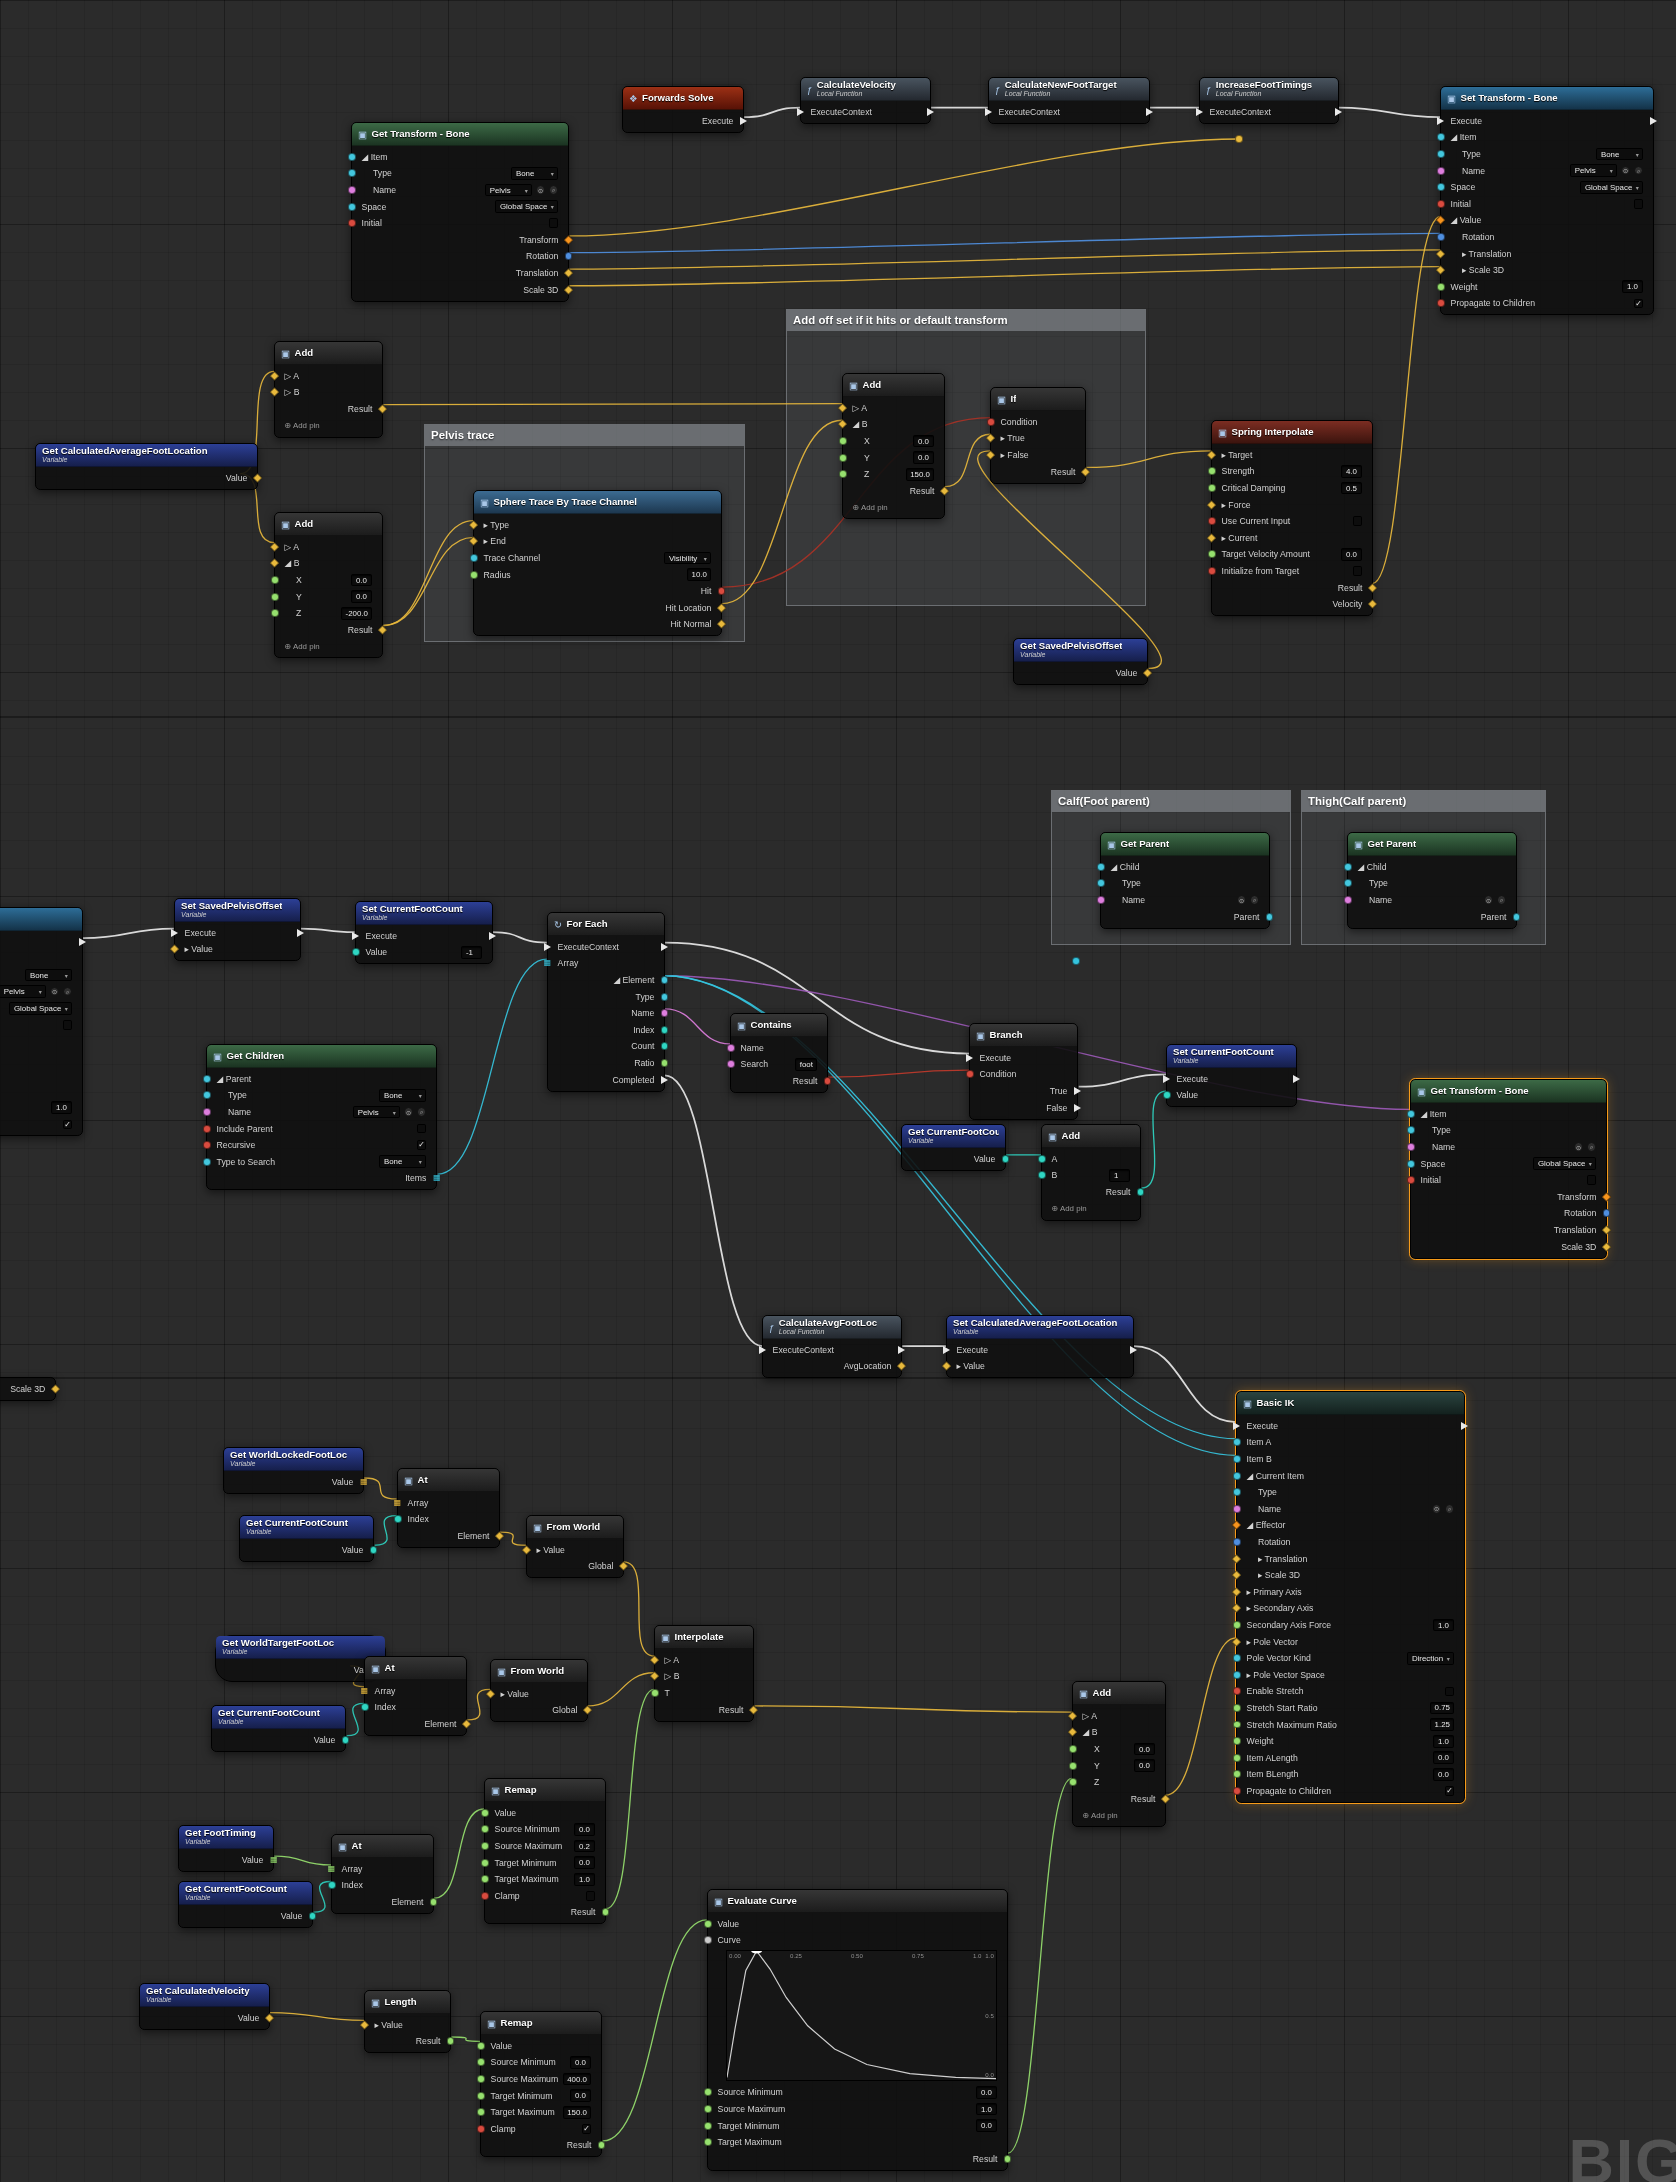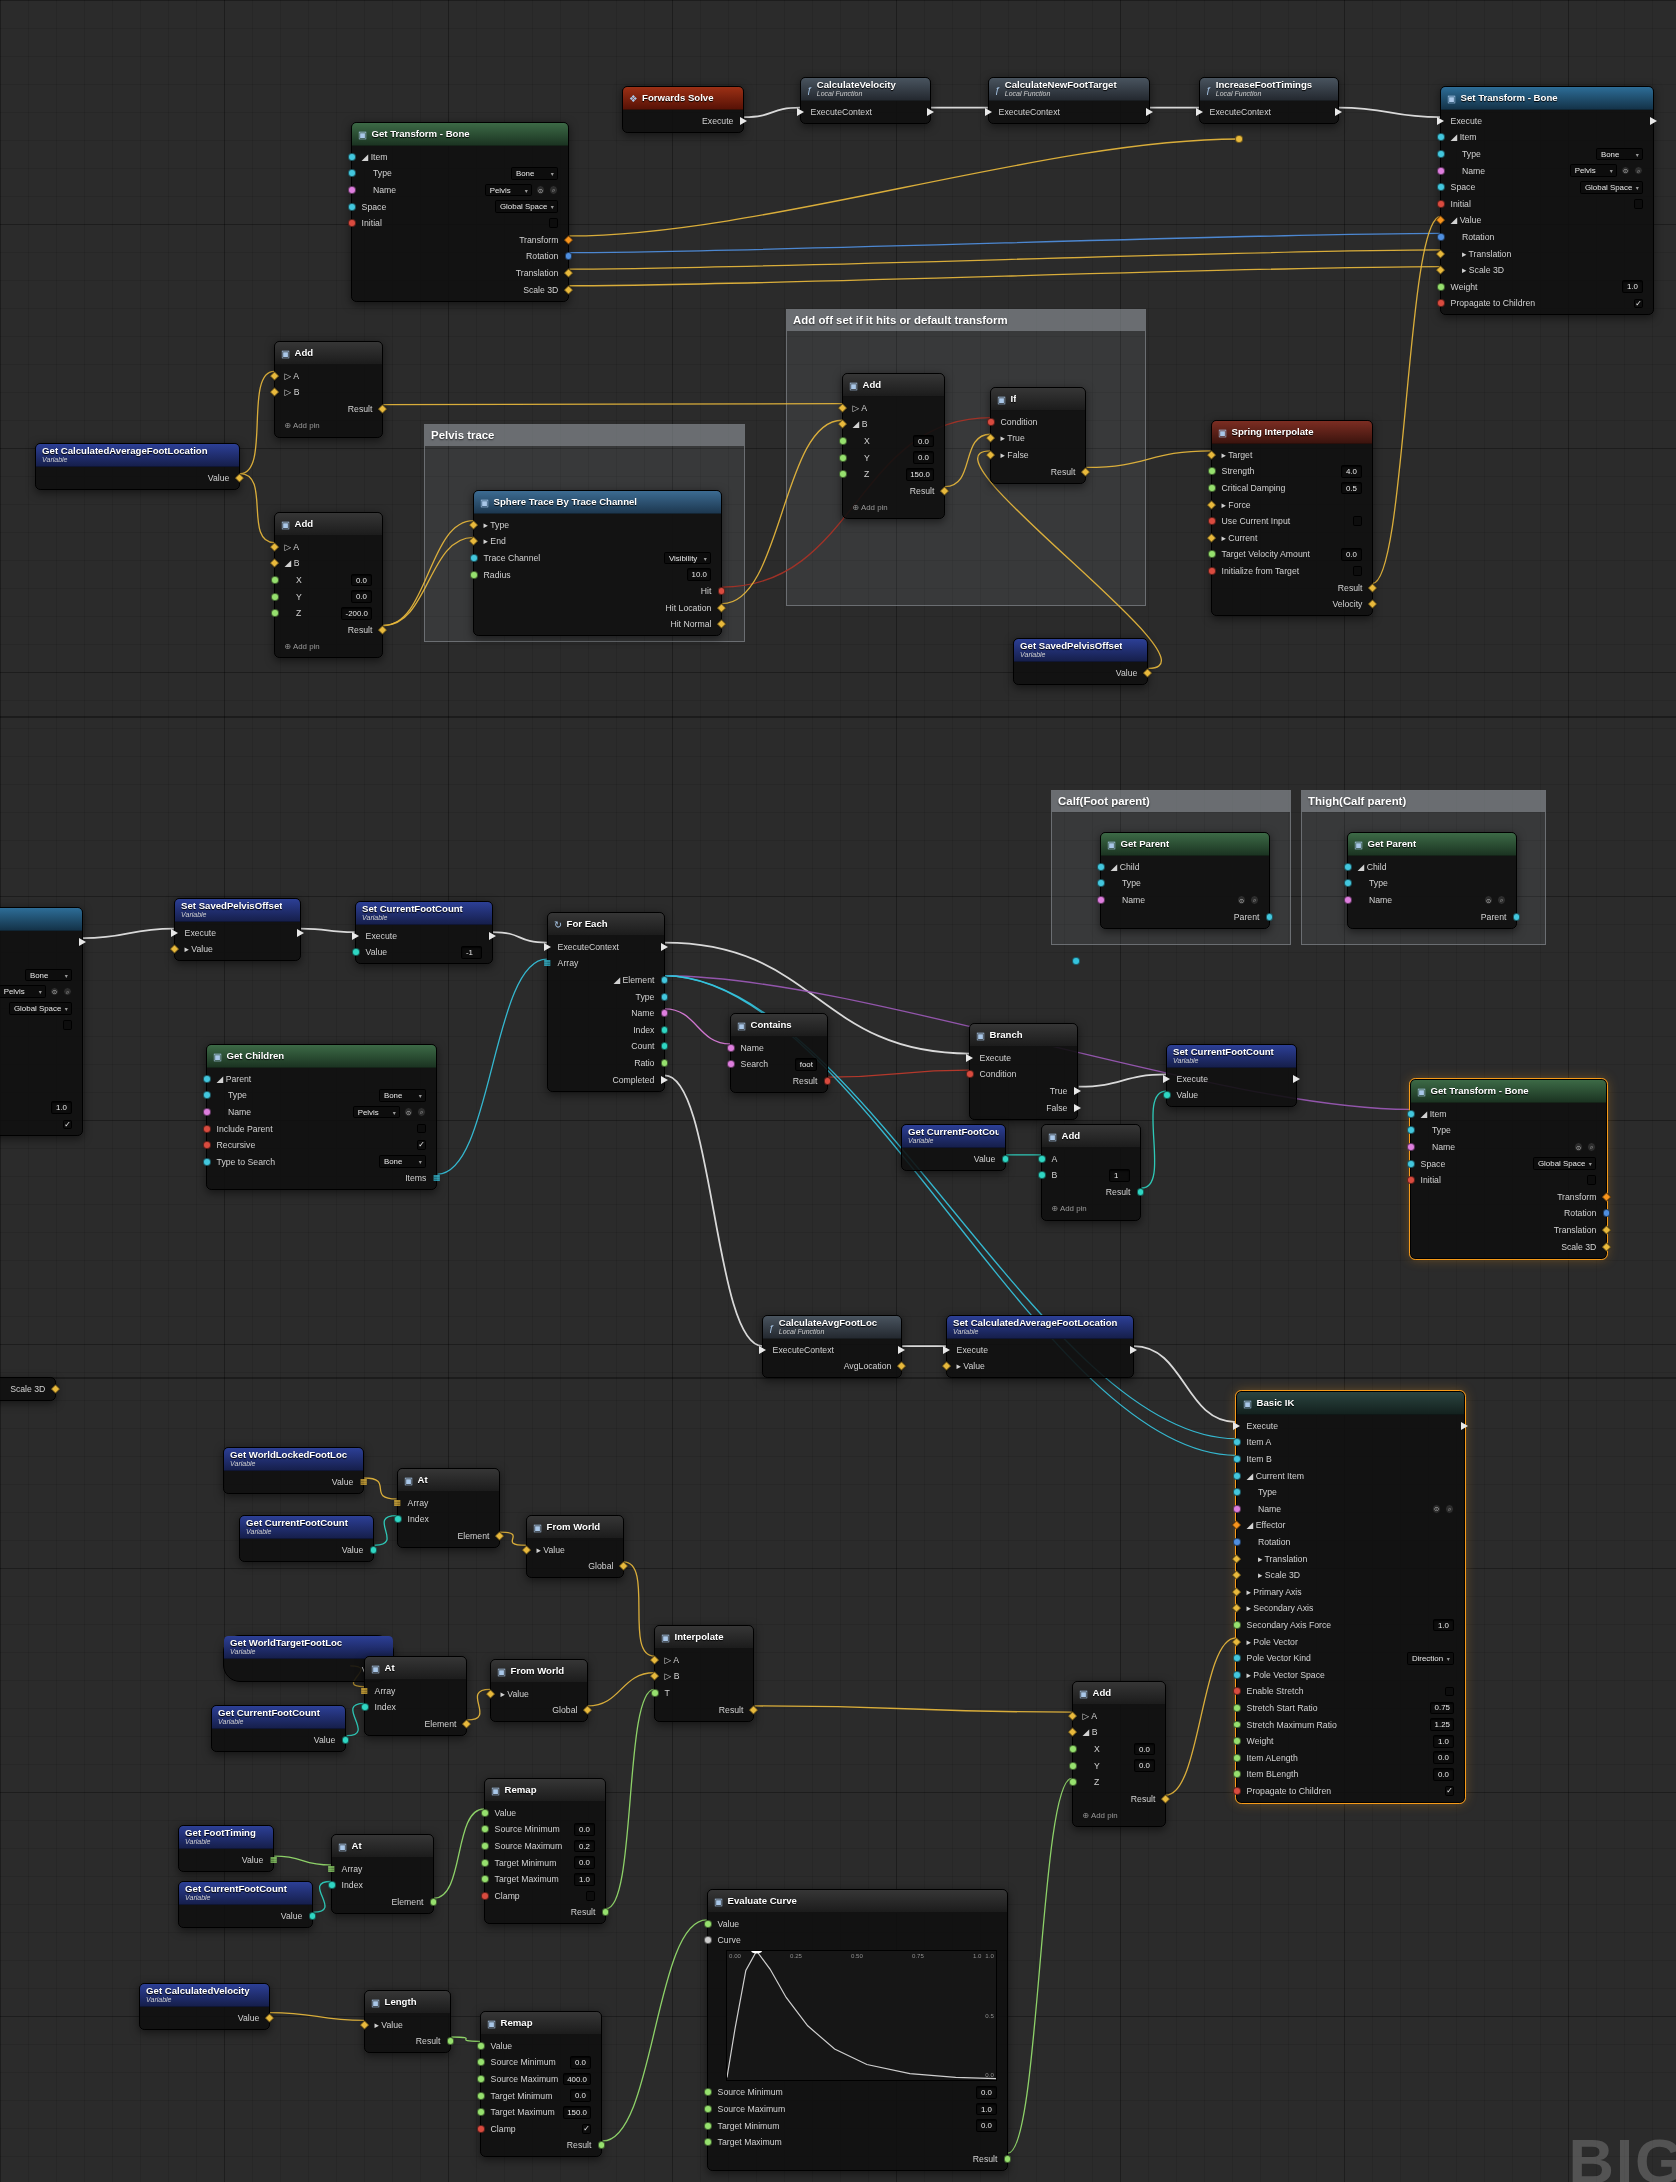--- a/index.html
+++ b/index.html
@@ -340,21 +340,21 @@
         </div>
         <div class="row r">
           <span class="lbl">Result</span>
           <span class="pin right diamond" style="background: rgb(232, 185, 60);"></span>
         </div>
         <div class="row">
           <span class="lbl addpin">⊕ Add pin</span>
         </div>
       </div>
     </div>
-    <div class="node" style="left: 35px; top: 443px; width: 205px;">
+    <div class="node" style="left: 35px; top: 443px; width: 223px;">
       <div class="nhead" style="background: linear-gradient(rgb(44, 63, 150), rgb(22, 31, 76));">
         <div class="hwrap">
           <span class="htitle">Get CalculatedAverageFootLocation</span>
           <span class="hsub">Variable</span>
         </div>
       </div>
       <div class="rows">
         <div class="row r">
           <span class="lbl">Value</span>
           <span class="pin right diamond" style="background: rgb(232, 185, 60);"></span>
@@ -1203,21 +1203,21 @@
           <span class="lbl">Item BLength</span>
           <span class="vin">0.0</span>
         </div>
         <div class="row">
           <span class="pin left circle" style="background: rgb(217, 75, 63);"></span>
           <span class="lbl">Propagate to Children</span>
           <span class="cb">✓</span>
         </div>
       </div>
     </div>
-    <div class="node" style="left: 223px; top: 1635px; width: 171px; border-radius: 17px;">
+    <div class="node" style="left: 215px; top: 1635px; width: 171px; border-radius: 17px;">
       <div class="nhead" style="background: linear-gradient(rgb(44, 63, 150), rgb(22, 31, 76));">
         <div class="hwrap">
           <span class="htitle">Get WorldTargetFootLoc</span>
           <span class="hsub">Variable</span>
         </div>
       </div>
       <div class="rows">
         <div class="row r">
           <span class="lbl">Value</span>
           <span class="pin right grid" style="color: rgb(232, 185, 60);">▦</span>

